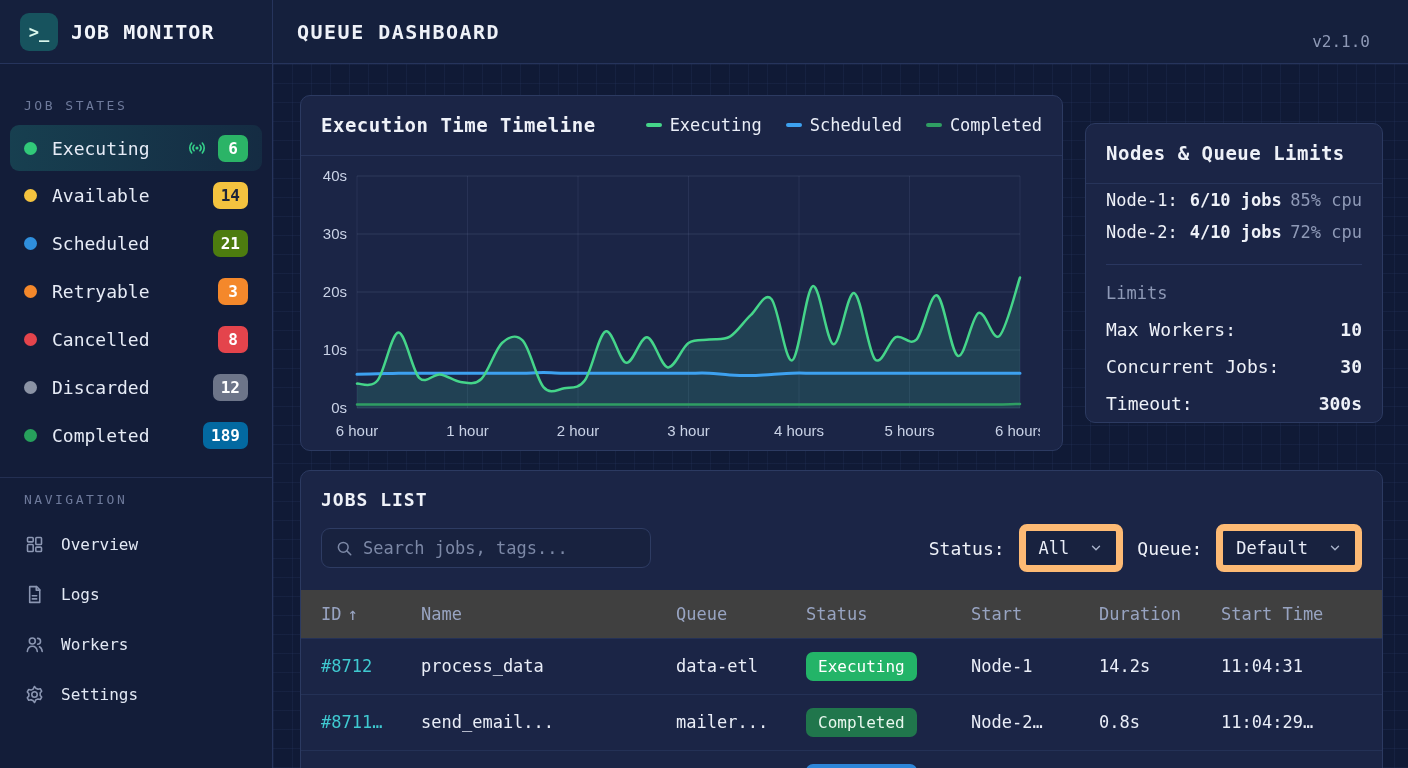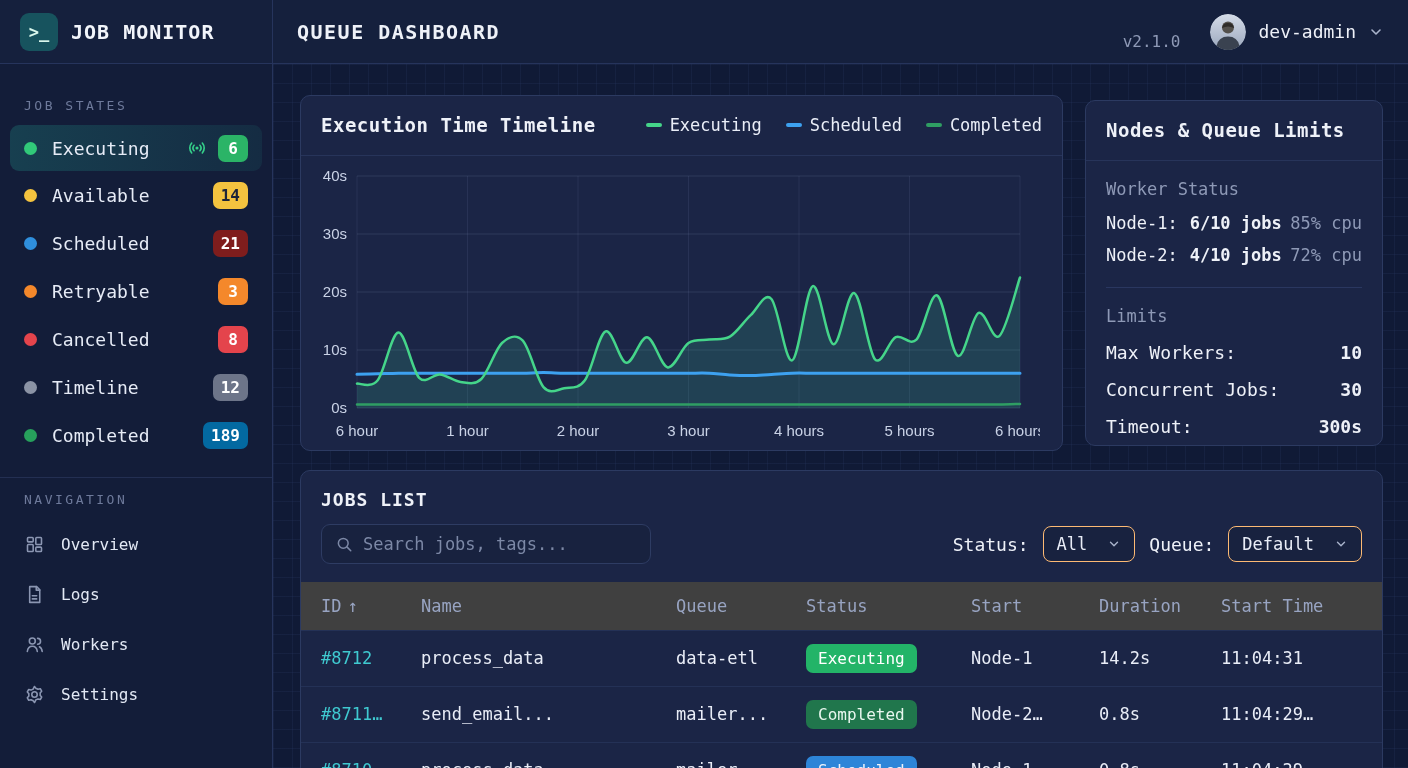--- a/index.html
+++ b/index.html
@@ -99,21 +99,21 @@
   }
   .search input {
     flex: 1; background: transparent; border: none; outline: none;
     color: #e9edf7; font-family: inherit; font-size: 17px;
   }
   .search input::placeholder { color: #7c88a6; }
   .filters { margin-left: auto; display: flex; align-items: center; gap: 14px; }
   .filter-label { font-size: 18px; color: #eef1f8; }
   .select {
     display: flex; align-items: center; gap: 20px; padding: 7px 13px;
-    border: 1px solid #fdba74; border-radius: 8px; background: #18223f;
+    border: 7px solid #fdba74; border-radius: 8px; background: #18223f;
     font-size: 17px; color: #e9edf7; cursor: pointer;
   }
   table { width: 100%; border-collapse: collapse; table-layout: fixed; }
   th {
     background: #404040; height: 48px; text-align: left; padding: 0 10px;
     color: #98a4c2; font-size: 17px; font-weight: 500; cursor: pointer;
   }
   td { height: 56px; padding: 0 10px; border-top: 1px solid #243156; font-size: 17px; color: #e9edf7; }
   th:first-child, td:first-child { padding-left: 20px; }
   td.job-id { color: #3fc9d0; }
@@ -127,42 +127,20 @@
   <div class="brand">
     <div class="logo">
       <span>&gt;_</span>
     </div>
     <div class="brand-title">JOB MONITOR</div>
   </div>
   <div class="header-main">
     <div class="page-title">QUEUE DASHBOARD</div>
     <div class="header-right">
       <span class="version">v2.1.0</span>
-      <div class="user-menu">
-        <span class="avatar">
-          <svg width="36" height="36" viewBox="0 0 36 36">
-            <defs>
-                <linearGradient id="avg" x1="0" y1="0" x2="0" y2="1">
-              <stop offset="0" stop-color="#d5dce8"></stop>
-                  <stop offset="1" stop-color="#9aa7bd"></stop>
-            </linearGradient>
-              </defs>
-            <circle cx="18" cy="18" r="18" fill="url(#avg)"></circle>
-            <circle cx="18" cy="13.5" r="6" fill="#53504c"></circle>
-            <path d="M18 9 a6 6 0 0 1 6 5 q-6 -3 -12 0 a6 6 0 0 1 6 -5z" fill="#2e2b28"></path>
-            <path d="M6.5 32 q2 -9.5 11.5 -9.5 q9.5 0 11.5 9.5 a18 18 0 0 1 -23 0z" fill="#3a4250"></path>
-          </svg>
-        </span>
-        <span class="username">dev-admin</span>
-        <span class="chev">
-          <svg width="16" height="16" viewBox="0 0 24 24" fill="none" stroke="currentColor" stroke-width="2.4" stroke-linecap="round" stroke-linejoin="round">
-              <path d="M6 9l6 6 6-6"></path>
-            </svg>
-        </span>
-      </div>
     </div>
   </div>
 </header>
 
 <div class="layout">
   <aside>
     <div class="section-label">JOB STATES</div>
     <div id="states-list">
         <div class="state-item active">
           <span class="dot" style="background:#31c979"></span>
@@ -179,35 +157,35 @@
           <span class="badge" style="background:#2bb467;color:#ffffff">6</span>
         </div>
         <div class="state-item">
           <span class="dot" style="background:#f4c33f"></span>
           <span class="state-label">Available</span>
           <span class="badge" style="background:#f4c33f;color:#1d2539">14</span>
         </div>
         <div class="state-item">
           <span class="dot" style="background:#2f8fdd"></span>
           <span class="state-label">Scheduled</span>
-          <span class="badge" style="background:#7f1d1d;color:#ffffff">21</span>
+          <span class="badge" style="background:#4d7c0f;color:#ffffff">21</span>
         </div>
         <div class="state-item">
           <span class="dot" style="background:#f4882b"></span>
           <span class="state-label">Retryable</span>
           <span class="badge" style="background:#f4882b;color:#ffffff">3</span>
         </div>
         <div class="state-item">
           <span class="dot" style="background:#e4444c"></span>
           <span class="state-label">Cancelled</span>
           <span class="badge" style="background:#e4444c;color:#ffffff">8</span>
         </div>
         <div class="state-item">
           <span class="dot" style="background:#8b93a5"></span>
-          <span class="state-label">Timeline</span>
+          <span class="state-label">Discarded</span>
           <span class="badge" style="background:#6d7589;color:#ffffff">12</span>
         </div>
         <div class="state-item">
           <span class="dot" style="background:#27a05c"></span>
           <span class="state-label">Completed</span>
           <span class="badge" style="background:#0369a1;color:#ffffff">189</span>
         </div>
       </div>
     <hr class="sidebar-divider">
     <div class="section-label">NAVIGATION</div>
@@ -309,21 +287,20 @@
               <path d="M48,212.35999999999999C51.5,212.3,61.8,212.0,68.7,211.8C75.6,211.6,82.5,211.3,89.4,211.2C96.3,211.1,103.3,211.2,110.2,211.2C117.1,211.2,124.0,211.2,130.9,211.2C137.8,211.2,144.7,211.2,151.6,211.2C158.5,211.2,165.4,211.2,172.3,211.2C179.2,211.2,186.1,211.2,193.0,211.2C199.9,211.2,206.8,211.3,213.8,211.2C220.7,211.1,227.6,210.6,234.5,210.6C241.4,210.6,248.3,211.1,255.2,211.2C262.1,211.3,269.0,211.2,275.9,211.2C282.8,211.2,289.7,211.2,296.6,211.2C303.5,211.2,310.4,211.2,317.3,211.2C324.3,211.2,331.2,211.2,338.1,211.2C345.0,211.2,351.9,211.2,358.8,211.2C365.7,211.2,372.6,211.2,379.5,211.2C386.4,211.2,393.3,210.9,400.2,211.2C407.1,211.5,414.0,212.6,420.9,212.9C427.8,213.3,434.8,213.6,441.7,213.5C448.6,213.4,455.5,212.7,462.4,212.4C469.3,212.0,476.2,211.4,483.1,211.2C490.0,211.0,496.9,211.2,503.8,211.2C510.7,211.2,517.6,211.2,524.5,211.2C531.4,211.2,538.3,211.2,545.3,211.2C552.2,211.2,559.1,211.2,566.0,211.2C572.9,211.2,579.8,211.2,586.7,211.2C593.6,211.2,600.5,211.2,607.4,211.2C614.3,211.2,621.2,211.2,628.1,211.2C635.0,211.2,641.9,211.2,648.8,211.2C655.8,211.2,662.7,211.2,669.6,211.2C676.5,211.2,683.4,211.2,690.3,211.2C697.2,211.2,707.5,211.2,711.0,211.2" fill="none" stroke="#3da1f0" stroke-width="3" stroke-linecap="round"></path>
               <path d="M48,221.64000000000001C51.5,221.1,61.8,226.7,68.7,218.2C75.6,209.7,82.5,171.0,89.4,170.6C96.3,170.2,103.3,208.9,110.2,215.8C117.1,222.8,124.0,211.7,130.9,212.4C137.8,213.0,144.7,219.1,151.6,219.9C158.5,220.7,165.4,223.5,172.3,217.0C179.2,210.5,186.1,187.4,193.0,181.0C199.9,174.7,206.8,171.4,213.8,178.7C220.7,186.1,227.6,217.2,234.5,225.1C241.4,233.0,248.3,227.4,255.2,226.3C262.1,225.1,269.0,227.6,275.9,218.2C282.8,208.7,289.7,172.3,296.6,169.4C303.5,166.5,310.4,199.8,317.3,200.8C324.3,201.7,331.2,174.5,338.1,175.2C345.0,176.0,351.9,204.4,358.8,205.4C365.7,206.4,372.6,185.7,379.5,181.0C386.4,176.4,393.3,178.6,400.2,177.6C407.1,176.5,414.0,178.7,420.9,174.7C427.8,170.6,434.8,159.5,441.7,153.2C448.6,146.9,455.5,129.4,462.4,137.0C469.3,144.5,476.2,200.6,483.1,198.4C490.0,196.3,496.9,126.9,503.8,124.2C510.7,121.5,517.6,181.0,524.5,182.2C531.4,183.4,538.3,128.6,545.3,131.2C552.2,133.7,559.1,189.9,566.0,197.3C572.9,204.6,579.8,178.5,586.7,175.2C593.6,172.0,600.5,184.5,607.4,177.6C614.3,170.6,621.2,130.8,628.1,133.5C635.0,136.2,641.9,190.9,648.8,193.8C655.8,196.7,662.7,154.2,669.6,150.9C676.5,147.6,683.4,180.0,690.3,174.1C697.2,168.2,707.5,125.3,711.0,115.5" fill="none" stroke="#45d58a" stroke-width="2.5" stroke-linecap="round"></path>
             </svg>
         </div>
       </section>
 
       <section class="panel side-panel">
         <div class="panel-header">
           <div class="panel-title">Nodes &amp; Queue Limits</div>
         </div>
-        <div class="subhead">Worker Status</div>
         <div id="nodes-list">
             <div class="node-row">
               <span class="node-name">Node-1:</span>
               <span class="node-jobs">6/10 jobs</span>
               <span class="node-cpu">85% cpu</span>
             </div>
             <div class="node-row">
               <span class="node-name">Node-2:</span>
               <span class="node-jobs">4/10 jobs</span>
               <span class="node-cpu">72% cpu</span>

